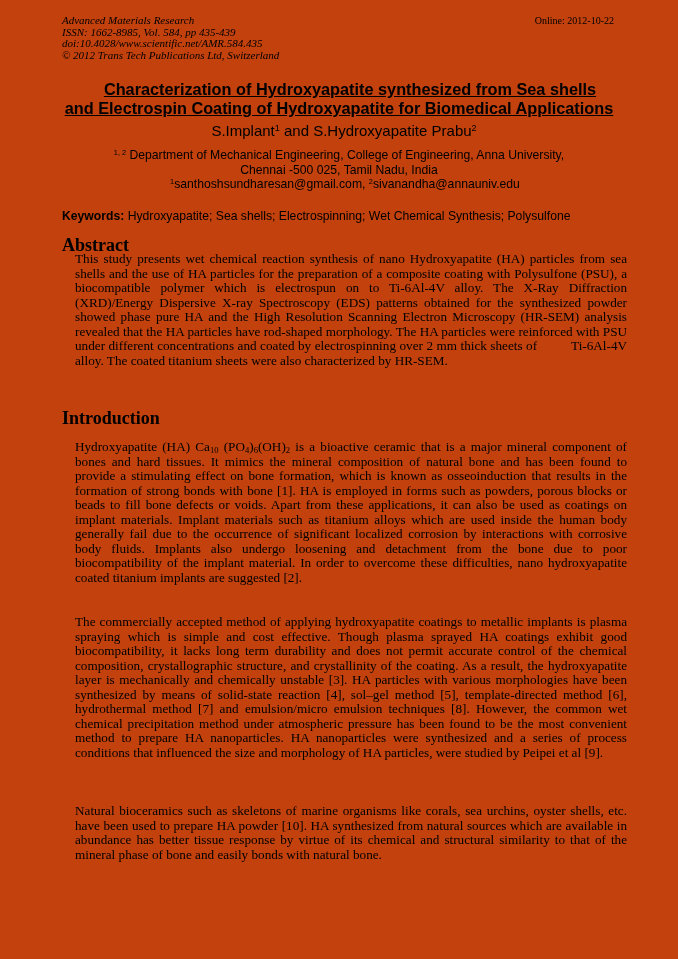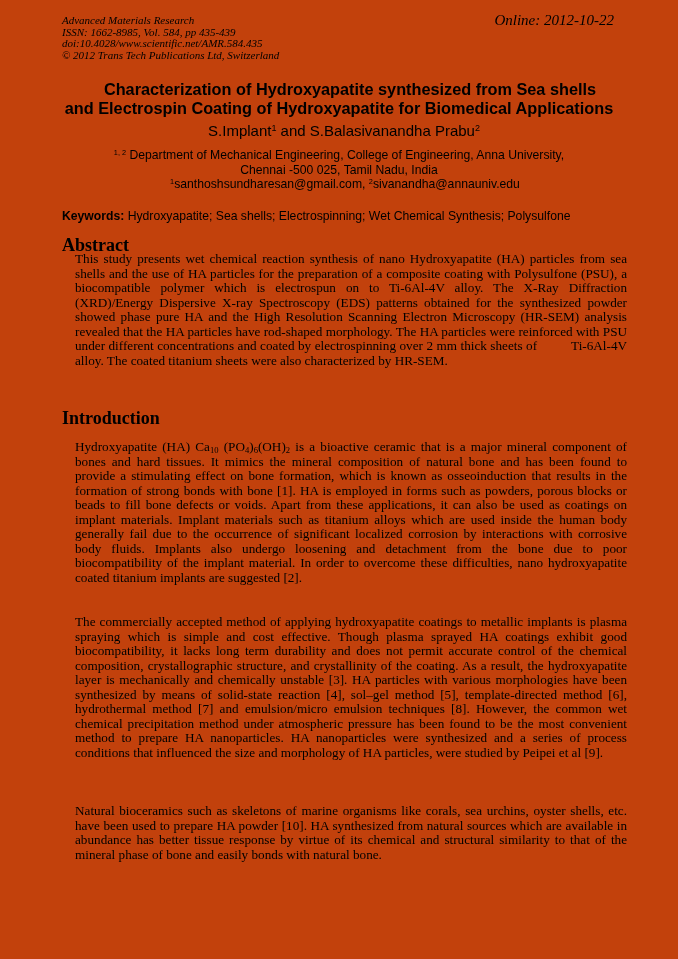--- a/index.html
+++ b/index.html
@@ -30,37 +30,36 @@
       font-size: 11px;
       line-height: 11.5px;
       letter-spacing: 0px;
     }
     .header-left div { white-space: nowrap; }
     .header-right {
       position: absolute;
       right: 64px;
       top: 15px;
       font-family: "Liberation Serif", serif;
-      font-style: italic;
-      font-size: 15px;
+      font-size: 10px;
       line-height: 11.5px;
       white-space: nowrap;
     }
     .title {
       position: absolute;
       left: 0;
       width: 678px;
       top: 80px;
       text-align: center;
       font-family: "Liberation Sans", sans-serif;
       font-weight: bold;
       font-size: 16.3px;
       line-height: 19px;
     }
-    .title div { white-space: nowrap; }
+    .title div { white-space: nowrap; text-decoration: underline; }
     .title .l1 { padding-left: 22px; }
     .title .l2 { padding-left: 0px; }
     .authors {
       position: absolute;
       left: 0;
       width: 678px;
       top: 122px;
       text-align: center;
       font-family: "Liberation Sans", sans-serif;
       font-size: 15px;
@@ -144,21 +143,21 @@
     <div>© 2012 Trans Tech Publications Ltd, Switzerland</div>
   </div>
 
   <div class="header-right">Online: 2012-10-22</div>
 
   <div class="title">
     <div class="l1">Characterization of Hydroxyapatite synthesized from Sea shells</div>
     <div class="l2">and Electrospin Coating of Hydroxyapatite for Biomedical Applications</div>
   </div>
 
-  <div class="authors"><span>S.Implant</span><sup class="s">1</sup><span> and </span><span>S.Balasivanandha Prabu</span><sup class="s">2</sup></div>
+  <div class="authors"><span>S.Implant</span><sup class="s">1</sup><span> and </span><span>S.Hydroxyapatite Prabu</span><sup class="s">2</sup></div>
 
   <div class="affil">
     <div class="a1"><sup class="s">1, 2</sup><span> Department of Mechanical Engineering, College of Engineering, Anna University,</span></div>
     <div>Chennai -500 025, Tamil Nadu, India</div>
     <div class="a3"><sup class="s">1</sup><span>santhoshsundharesan@gmail.com, </span><sup class="s">2</sup><span>sivanandha@annauniv.edu</span></div>
   </div>
 
   <div class="keywords"><span class="kl">Keywords:</span><span> Hydroxyapatite; Sea shells; Electrospinning; Wet Chemical Synthesis; Polysulfone</span></div>
 
   <div class="section-head abstract-head">Abstract</div>

